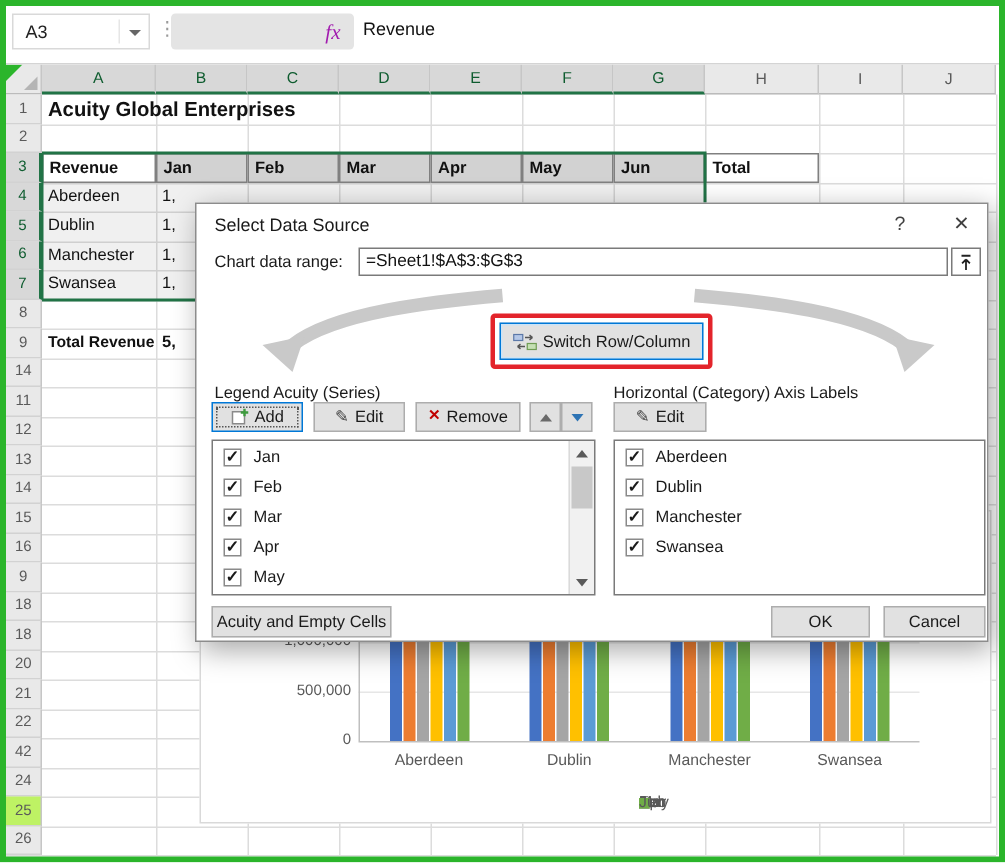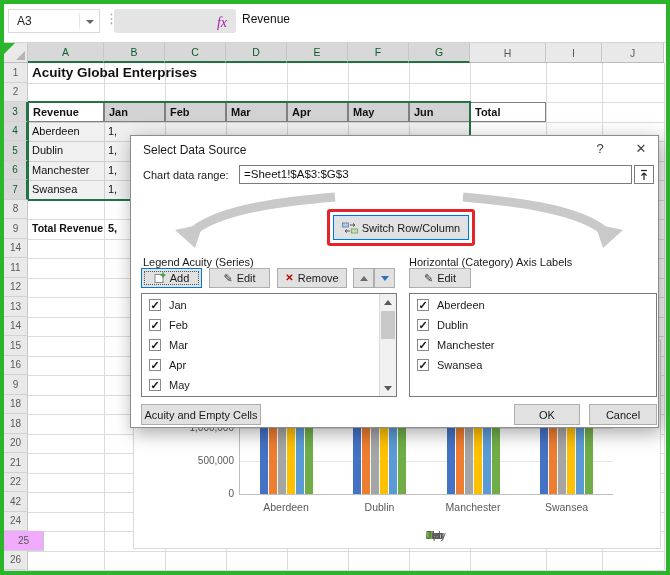--- a/index.html
+++ b/index.html
@@ -303,21 +303,21 @@
     <div style="left: 4px; top: 336px; width: 24px; height: 19.5px; box-sizing: border-box; background: rgb(233, 233, 233); border-right: 1px solid rgb(198, 198, 198); border-bottom: 1px solid rgb(210, 210, 210); font-size: 10px; color: rgb(90, 90, 90); display: flex; align-items: center; justify-content: center; z-index: 8; position: absolute;">15</div>
     <div style="left: 4px; top: 355.5px; width: 24px; height: 19.5px; box-sizing: border-box; background: rgb(233, 233, 233); border-right: 1px solid rgb(198, 198, 198); border-bottom: 1px solid rgb(210, 210, 210); font-size: 10px; color: rgb(90, 90, 90); display: flex; align-items: center; justify-content: center; z-index: 8; position: absolute;">16</div>
     <div style="left: 4px; top: 375px; width: 24px; height: 19.5px; box-sizing: border-box; background: rgb(233, 233, 233); border-right: 1px solid rgb(198, 198, 198); border-bottom: 1px solid rgb(210, 210, 210); font-size: 10px; color: rgb(90, 90, 90); display: flex; align-items: center; justify-content: center; z-index: 8; position: absolute;">9</div>
     <div style="left: 4px; top: 394.5px; width: 24px; height: 19.5px; box-sizing: border-box; background: rgb(233, 233, 233); border-right: 1px solid rgb(198, 198, 198); border-bottom: 1px solid rgb(210, 210, 210); font-size: 10px; color: rgb(90, 90, 90); display: flex; align-items: center; justify-content: center; z-index: 8; position: absolute;">18</div>
     <div style="left: 4px; top: 414px; width: 24px; height: 19.5px; box-sizing: border-box; background: rgb(233, 233, 233); border-right: 1px solid rgb(198, 198, 198); border-bottom: 1px solid rgb(210, 210, 210); font-size: 10px; color: rgb(90, 90, 90); display: flex; align-items: center; justify-content: center; z-index: 8; position: absolute;">18</div>
     <div style="left: 4px; top: 433.5px; width: 24px; height: 19.5px; box-sizing: border-box; background: rgb(233, 233, 233); border-right: 1px solid rgb(198, 198, 198); border-bottom: 1px solid rgb(210, 210, 210); font-size: 10px; color: rgb(90, 90, 90); display: flex; align-items: center; justify-content: center; z-index: 8; position: absolute;">20</div>
     <div style="left: 4px; top: 453px; width: 24px; height: 19.5px; box-sizing: border-box; background: rgb(233, 233, 233); border-right: 1px solid rgb(198, 198, 198); border-bottom: 1px solid rgb(210, 210, 210); font-size: 10px; color: rgb(90, 90, 90); display: flex; align-items: center; justify-content: center; z-index: 8; position: absolute;">21</div>
     <div style="left: 4px; top: 472.5px; width: 24px; height: 19.5px; box-sizing: border-box; background: rgb(233, 233, 233); border-right: 1px solid rgb(198, 198, 198); border-bottom: 1px solid rgb(210, 210, 210); font-size: 10px; color: rgb(90, 90, 90); display: flex; align-items: center; justify-content: center; z-index: 8; position: absolute;">22</div>
     <div style="left: 4px; top: 492px; width: 24px; height: 19.5px; box-sizing: border-box; background: rgb(233, 233, 233); border-right: 1px solid rgb(198, 198, 198); border-bottom: 1px solid rgb(210, 210, 210); font-size: 10px; color: rgb(90, 90, 90); display: flex; align-items: center; justify-content: center; z-index: 8; position: absolute;">42</div>
     <div style="left: 4px; top: 511.5px; width: 24px; height: 19.5px; box-sizing: border-box; background: rgb(233, 233, 233); border-right: 1px solid rgb(198, 198, 198); border-bottom: 1px solid rgb(210, 210, 210); font-size: 10px; color: rgb(90, 90, 90); display: flex; align-items: center; justify-content: center; z-index: 8; position: absolute;">24</div>
-    <div style="left: 4px; top: 531px; width: 40px; height: 19.5px; box-sizing: border-box; background: #f0abfc; border-right: 1px solid rgb(198, 198, 198); border-bottom: 1px solid rgb(210, 210, 210); font-size: 10px; color: rgb(90, 90, 90); display: flex; align-items: center; justify-content: center; z-index: 8; position: absolute;">25</div>
+    <div style="left: 4px; top: 531px; width: 24px; height: 19.5px; box-sizing: border-box; background: #bef264; border-right: 1px solid rgb(198, 198, 198); border-bottom: 1px solid rgb(210, 210, 210); font-size: 10px; color: rgb(90, 90, 90); display: flex; align-items: center; justify-content: center; z-index: 8; position: absolute;">25</div>
     <div style="left: 4px; top: 550.5px; width: 24px; height: 19.5px; box-sizing: border-box; background: rgb(233, 233, 233); border-right: 1px solid rgb(198, 198, 198); border-bottom: 1px solid rgb(210, 210, 210); font-size: 10px; color: rgb(90, 90, 90); display: flex; align-items: center; justify-content: center; z-index: 8; position: absolute;">26</div>
     <div style="left: 104px; top: 63px; width: 1px; height: 507px; background: rgb(220, 220, 220); z-index: 1; position: absolute;"></div>
     <div style="left: 165px; top: 63px; width: 1px; height: 507px; background: rgb(220, 220, 220); z-index: 1; position: absolute;"></div>
     <div style="left: 226px; top: 63px; width: 1px; height: 507px; background: rgb(220, 220, 220); z-index: 1; position: absolute;"></div>
     <div style="left: 287px; top: 63px; width: 1px; height: 507px; background: rgb(220, 220, 220); z-index: 1; position: absolute;"></div>
     <div style="left: 348px; top: 63px; width: 1px; height: 507px; background: rgb(220, 220, 220); z-index: 1; position: absolute;"></div>
     <div style="left: 409px; top: 63px; width: 1px; height: 507px; background: rgb(220, 220, 220); z-index: 1; position: absolute;"></div>
     <div style="left: 470px; top: 63px; width: 1px; height: 507px; background: rgb(220, 220, 220); z-index: 1; position: absolute;"></div>
     <div style="left: 546px; top: 63px; width: 1px; height: 507px; background: rgb(220, 220, 220); z-index: 1; position: absolute;"></div>
     <div style="left: 602px; top: 63px; width: 1px; height: 507px; background: rgb(220, 220, 220); z-index: 1; position: absolute;"></div>

